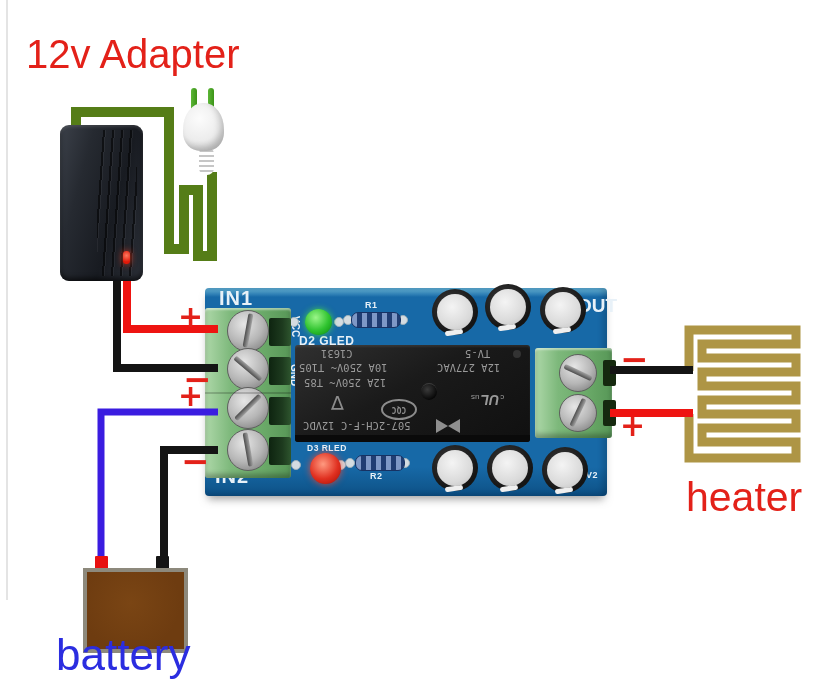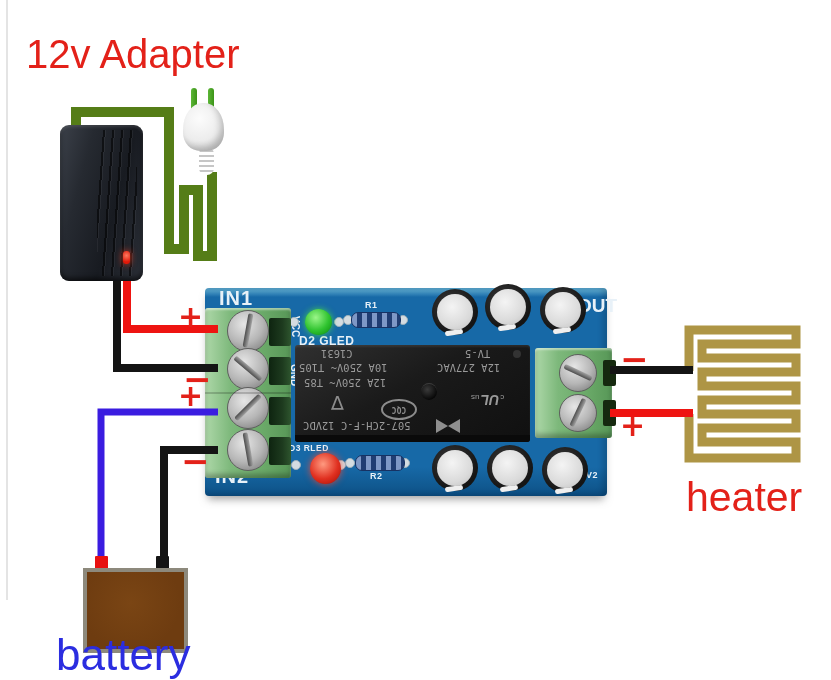--- a/index.html
+++ b/index.html
@@ -147,21 +147,21 @@
   <div class="plug-body"></div>
 
   <div class="pcb">
     <div class="silk" style="left:14px;top:0px;font-size:20px;letter-spacing:1px;">IN1</div>
     <div class="silk" style="left:10px;top:178px;font-size:20px;letter-spacing:1px;">IN2</div>
     <div class="silk" style="left:372px;top:8px;font-size:19px;">OUT</div>
     <div class="silk silk-rot" style="left:95px;top:28px;">VCC</div>
     <div class="silk silk-rot" style="left:94px;top:76px;">GND</div>
     <div class="silk silk-sm" style="left:160px;top:13px;">R1</div>
     <div class="silk silk-sm" style="left:94px;top:47px;font-size:12px;">D2 GLED</div>
-    <div class="silk silk-sm" style="left:84px;top:156px;font-size:8.5px;text-align:right;">D3 RLED</div>
+    <div class="silk silk-sm" style="left:102px;top:156px;font-size:8.5px;text-align:right;">D3 RLED</div>
     <div class="silk silk-sm" style="left:165px;top:184px;">R2</div>
     <div class="silk" style="left:378px;top:137px;font-size:17px;">+</div>
     <div class="silk silk-sm" style="left:381px;top:183px;">V2</div>
 
     <div class="pad" style="left:138px;top:27px;"></div>
     <div class="pad" style="left:193px;top:27px;"></div>
     <div class="pad" style="left:84px;top:29px;"></div>
     <div class="pad" style="left:129px;top:29px;"></div>
     <div class="pad" style="left:140px;top:170px;"></div>
     <div class="pad" style="left:195px;top:170px;"></div>

